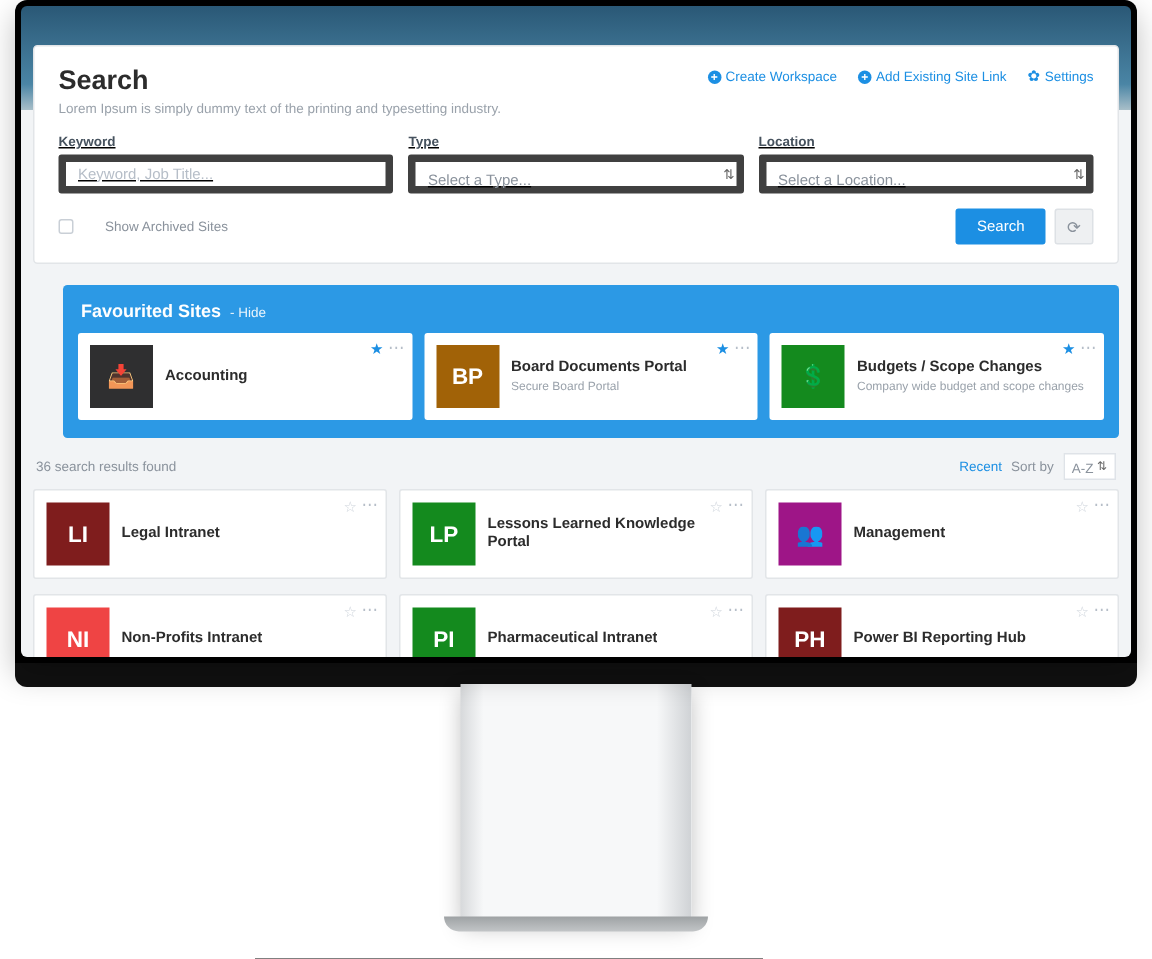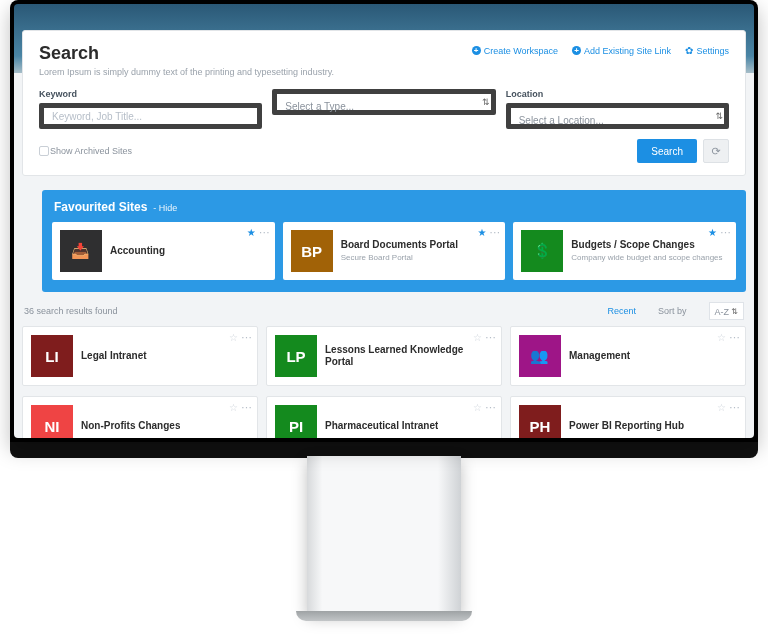--- a/index.html
+++ b/index.html
@@ -11,29 +11,29 @@
   .search-card { background: #fff; border: 1px solid #e2e5e8; border-radius: 3px; margin: 26px 0 14px 0; padding: 12px 16px 12px 16px; position: relative; z-index: 2; }
   .search-head { display: flex; justify-content: space-between; align-items: flex-start; }
   .search-title { font-size: 18px; font-weight: 700; color: #2c2c2c; }
   .search-sub { font-size: 9px; color: #9aa2ab; margin-top: 3px; }
   .head-links { display: flex; gap: 14px; align-items: center; margin-top: 2px;}
   .head-link { color: #1c8fe3; font-size: 9px; display: flex; align-items: center; gap: 3px; cursor: pointer; }
   .plus-c { width: 9px; height: 9px; background: #1c8fe3; border-radius: 50%; color: #fff; font-size: 8px; line-height: 9px; text-align: center; font-weight: 700; }
   .gear { color: #1c8fe3; font-size: 10px; }
 
   .fields { display: flex; gap: 10px; margin-top: 12px; }
-  .field { flex: 1; display: flex; flex-direction: column; gap: 4px; }
+  .field { flex: 1; display: flex; flex-direction: column; gap: 4px; text-decoration: underline; }
   .field-label { font-size: 9px; color: #46525e; font-weight: 600; }
   .field-input, .field-select { height: 26px; border: 5px solid #404040; border-radius: 2px; padding: 0 8px; font-size: 10px; color: #333; background: #fff; width: 100%; position: relative; }
   .field-input::placeholder { color: #b6bec8; }
   .select-wrap { position: relative; border-radius: 10px; }
   .select-chev { position: absolute; right: 6px; top: 50%; transform: translateY(-50%); font-size: 9px; color: #666; pointer-events: none; }
 
   .row2 { display: flex; justify-content: space-between; align-items: center; margin-top: 10px; }
-  .chk { display: flex; align-items: center; gap: 1px; font-size: 9px; color: #8a929c; }
+  .chk { display: flex; align-items: center; gap: 21px; font-size: 9px; color: #8a929c; }
   .chkbox { width: 10px; height: 10px; border: 1px solid #c9cfd6; border-radius: 2px; background: #fff; cursor: pointer; }
   .actions { display: flex; gap: 6px; }
   .btn-search { background: #1c8fe3; color: #fff; border: none; height: 24px; padding: 0 14px; border-radius: 2px; font-size: 10px; cursor: pointer; }
   .btn-reset { background: #eef0f2; border: 1px solid #dde1e5; height: 24px; width: 26px; border-radius: 2px; cursor: pointer; display: flex; align-items: center; justify-content: center; color: #8a929c; font-size: 11px; }
 
   .fav-panel { background: #2c99e5; border-radius: 3px; padding: 10px 10px 12px 10px; margin-left: 20px; }
   .fav-head { color: #fff; font-size: 12px; font-weight: 700; display: flex; align-items: baseline; gap: 6px; margin-bottom: 8px; padding: 0 2px;}
   .hide { font-size: 9px; font-weight: 400; opacity: .9; cursor: pointer; }
 
   .card-row { display: flex; gap: 8px; }
@@ -47,21 +47,21 @@
   .tile.greylt { background: #ef4444; }
   .card-body { display: flex; flex-direction: column; gap: 2px; overflow: hidden;}
   .card-title { font-size: 10px; font-weight: 700; color: #2c2c2c; line-height: 1.2;}
   .card-desc { font-size: 8px; color: #9aa2ab; line-height:1.2;}
   .corner { position: absolute; top: 5px; right: 5px; display: flex; gap: 3px; align-items: center;}
   .star { color: #1c8fe3; font-size: 10px; cursor: pointer;}
   .star.off { color: #cfd5dc; }
   .dots { color: #b6bec8; font-size: 11px; line-height:8px; padding-bottom:2px; cursor: pointer;}
 
   .result-meta { display: flex; justify-content: space-between; align-items: center; margin: 10px 0 6px 0; font-size: 9px; color: #8a929c; padding: 0 2px;}
-  .sort { display: flex; align-items: center; gap: 22px; }
+  .sort { display: flex; align-items: center; gap: 6px; }
   .recent { color: #1c8fe3; cursor: pointer;}
   .sort-sel { height: 18px; border: 1px solid #dfe3e8; background: #fff; font-size: 9px; padding: 0 14px 0 5px; position: relative;}
 
   .results-row { display: flex; gap: 8px; margin-bottom: 10px;}
   .results-row .site-card { border: 1px solid #e2e5e8; }
 
   .bottom-bar { width: 748px; height: 16px; background: #111; border-radius: 0 0 8px 8px; }
   .stand-neck { width: 154px; height: 156px; background: linear-gradient(90deg, #d7d9db 0%, #f7f8f9 10%, #f7f8f9 85%, #cfd2d5 100%); margin-top: -2px; box-shadow: 0 6px 14px rgba(0,0,0,.25);}
   .stand-base { width: 176px; height: 10px; background: linear-gradient(180deg,#9ea2a4,#c2c5c7); border-radius: 0 0 40px 40px; margin-top: -1px;}
 </style>
@@ -93,20 +93,21 @@
               </div>
           </div>
         </div>
 
         <div class="fields">
           <div class="field">
             <span class="field-label">Keyword</span>
             <input class="field-input" placeholder="Keyword, Job Title..." style="">
           </div>
           <div class="field">
+            <span class="field-label">Type</span>
             <div class="select-wrap">
               <div class="field-select" style="line-height:26px;color:#8a929c;">Select a Type...</div>
               <span class="select-chev">⇅</span>
             </div>
           </div>
           <div class="field">
             <span class="field-label">Location</span>
             <div class="select-wrap">
               <div class="field-select" style="line-height:26px;color:#8a929c;">Select a Location...</div>
               <span class="select-chev">⇅</span>
@@ -215,21 +216,21 @@
     <div class="corner">
       <span class="star off">☆</span>
       <span class="dots">⋯</span>
     </div>
   </div>
           </div>
           <div class="results-row">
             <div class="site-card">
     <div class="tile greylt">NI</div>
     <div class="card-body">
-      <div class="card-title">Non-Profits Changes</div>
+      <div class="card-title">Non-Profits Intranet</div>
 
     </div>
     <div class="corner">
       <span class="star off">☆</span>
       <span class="dots">⋯</span>
     </div>
   </div>
             <div class="site-card">
     <div class="tile green">PI</div>
     <div class="card-body">

